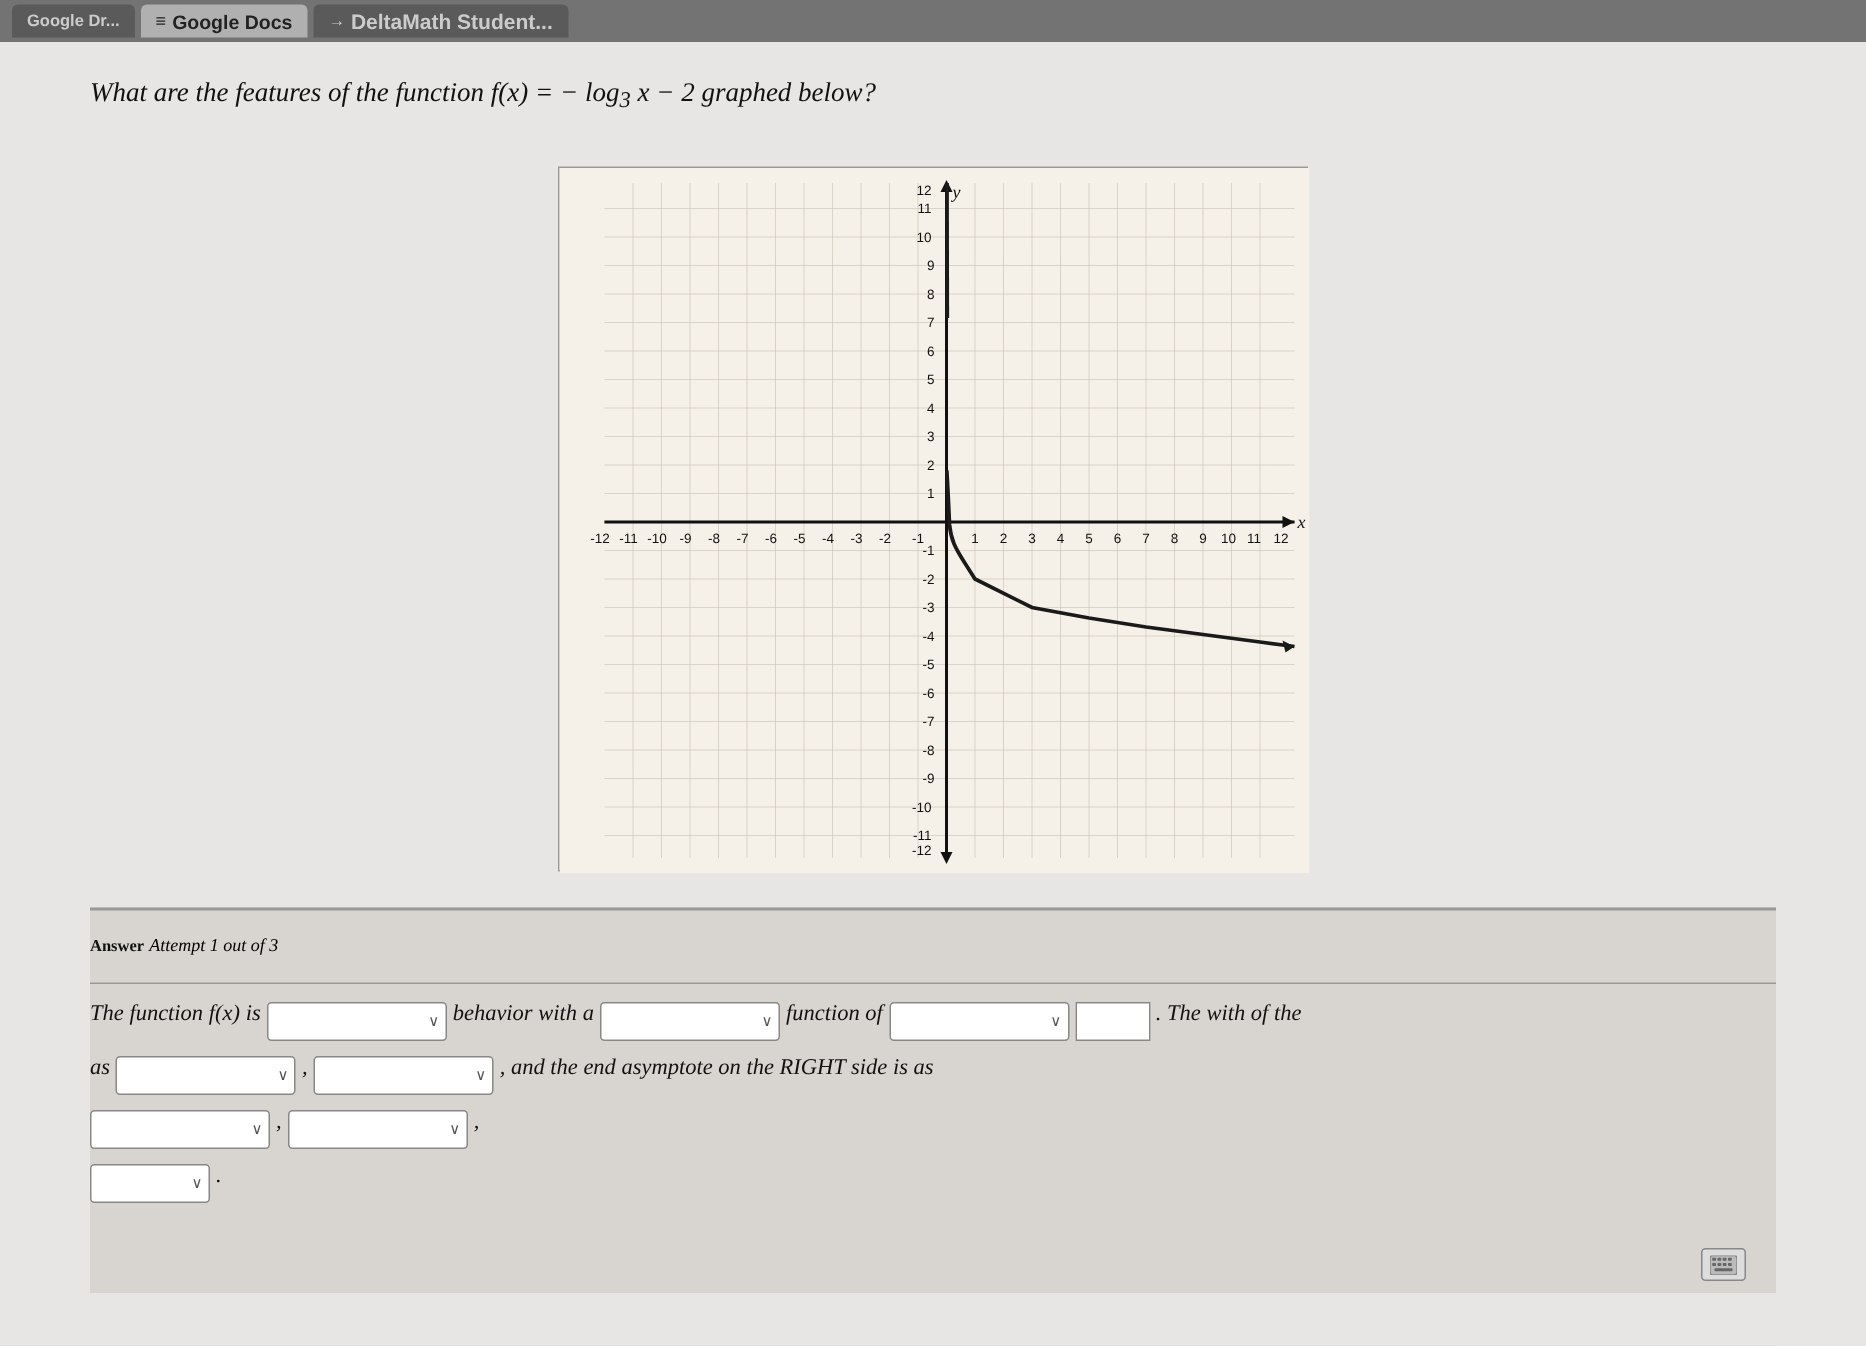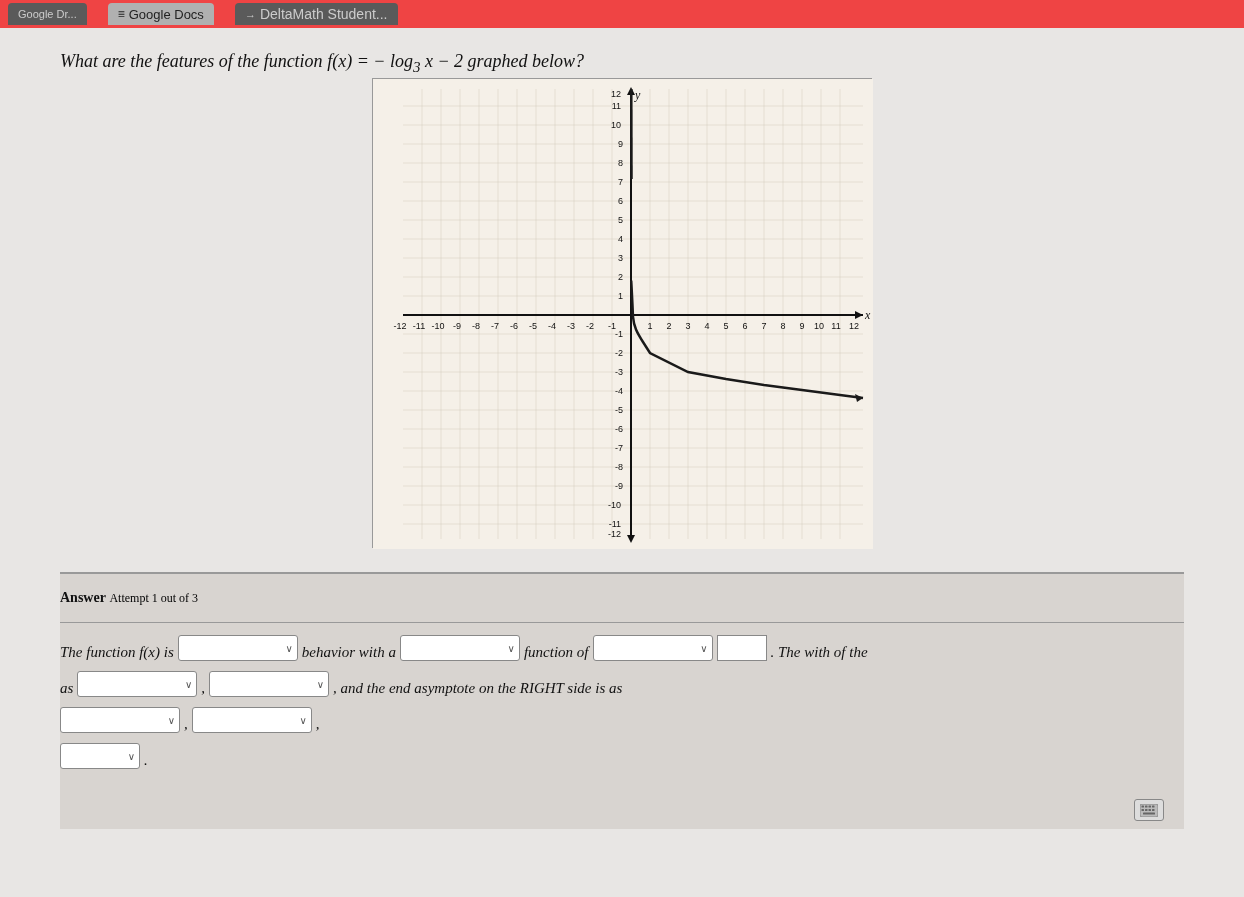--- a/index.html
+++ b/index.html
@@ -7,26 +7,27 @@
       background: #d0cece;
       font-family: 'Times New Roman', Times, serif;
       font-size: 14px;
       width: 1244px;
       min-height: 897px;
       overflow-x: hidden;
     }
 
     
     .tab-bar {
-      background: #ef4444;
+      background: #737373;
       height: 28px;
       display: flex;
       align-items: center;
       padding: 0 8px;
-      gap: 21px;
+      gap: 4px;
+      font-weight: bold;
     }
     .tab {
       background: #5a5a5a;
       color: #ccc;
       font-size: 11px;
       font-family: Arial, sans-serif;
       padding: 2px 10px;
       border-radius: 4px 4px 0 0;
       display: flex;
       align-items: center;
@@ -43,21 +44,21 @@
       background: #e8e6e4;
       min-height: 869px;
       padding: 20px 60px 20px 60px;
       position: relative;
     }
 
     
     .question-text {
       font-size: 18px;
       font-style: italic;
-      margin-bottom: 0;
+      margin-bottom: 32px;
       color: #111;
       line-height: 1.5;
     }
 
     
     .graph-wrapper {
       display: flex;
       justify-content: center;
       margin-bottom: 24px;
     }
@@ -71,40 +72,41 @@
     }
 
     
     .answer-section {
       background: #d8d4d0;
       padding: 16px 0 0 0;
       border-top: 2px solid #999;
     }
 
     .answer-header {
-      font-size: 14px;
+      font-size: 11px;
       font-weight: bold;
       margin-bottom: 4px;
       color: #111;
     }
     .attempt-text {
       font-size: 12px;
       font-weight: normal;
+      font-style: italic;
     }
 
     .answer-divider {
       border: none;
       border-top: 1px solid #999;
       margin: 8px 0 12px 0;
     }
 
     
     .answer-row {
       display: flex;
-      align-items: flex-end;
+      align-items: flex-start;
       flex-wrap: wrap;
       gap: 4px;
       margin-bottom: 10px;
       font-size: 15px;
       color: #111;
     }
 
     .answer-dropdown {
       display: inline-flex;
       align-items: center;

